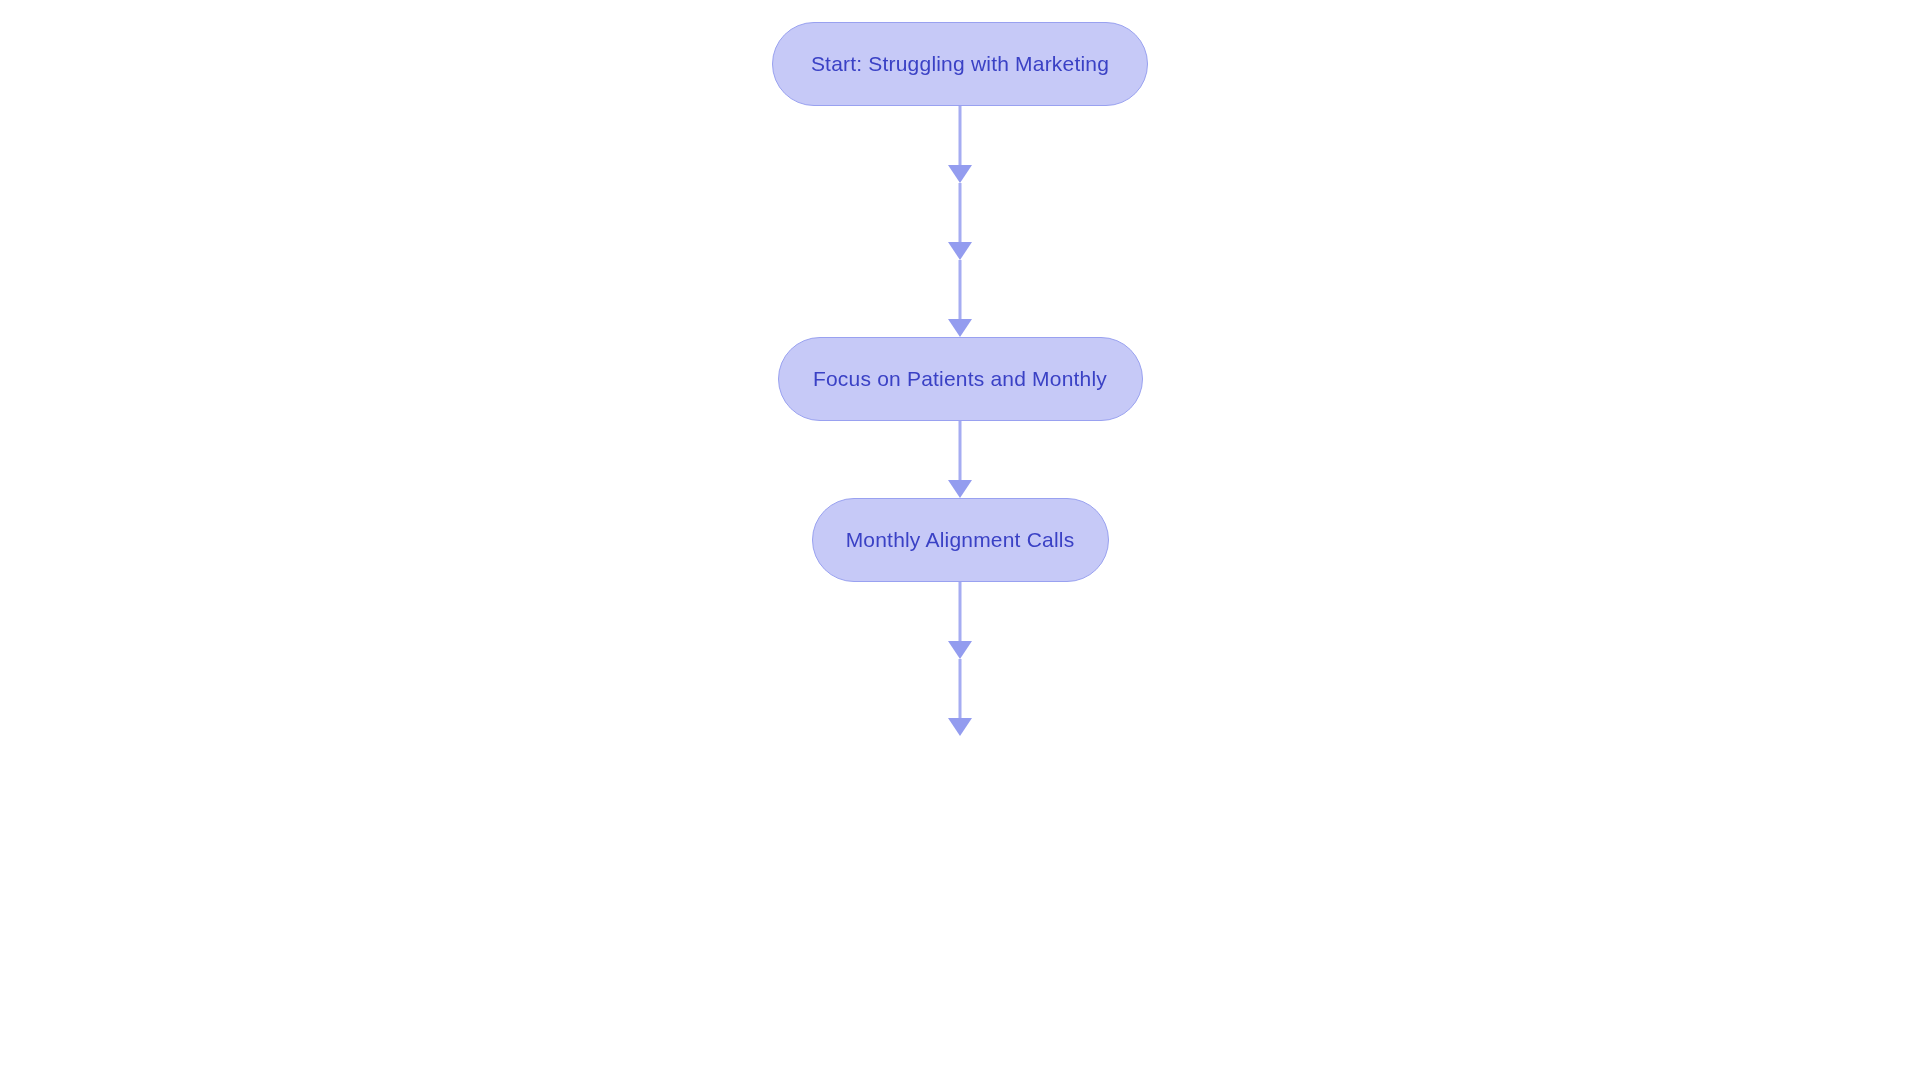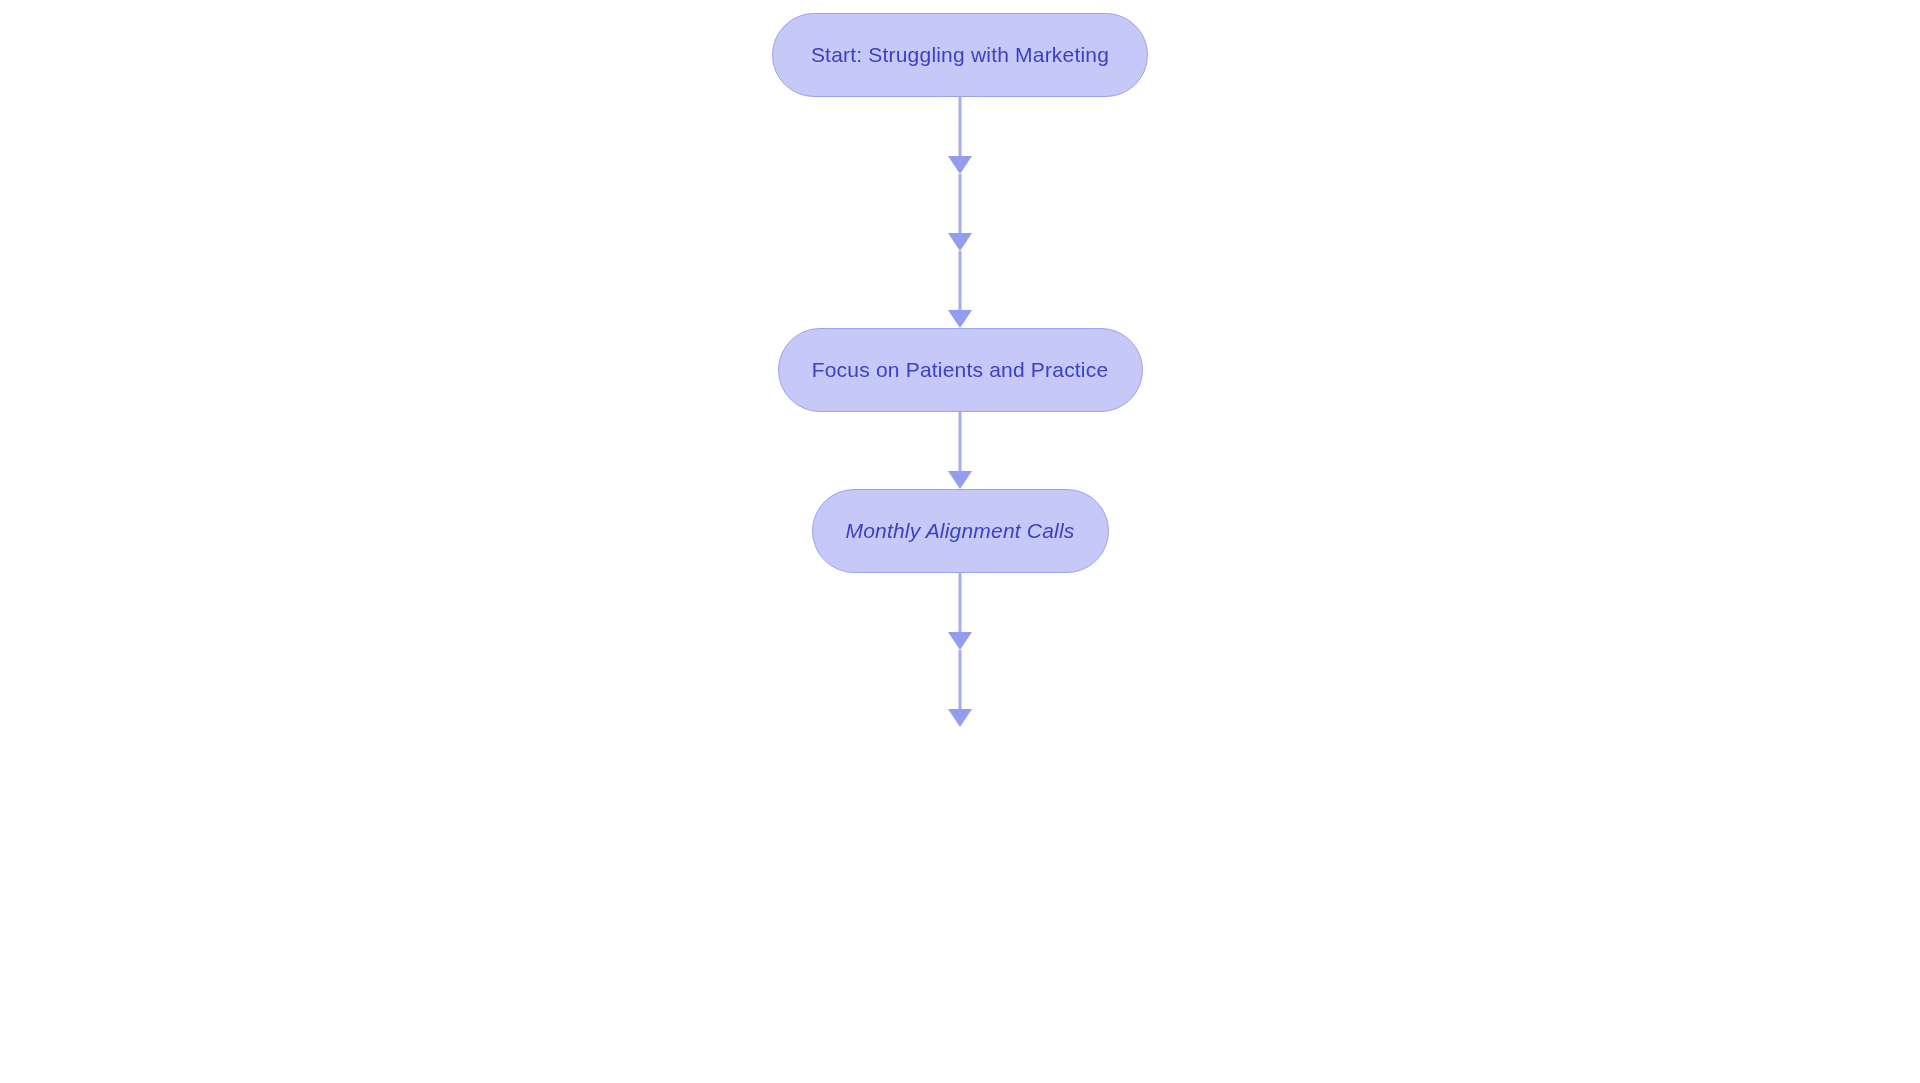--- a/index.html
+++ b/index.html
@@ -8,21 +8,21 @@
     background: #ffffff;
   }
   .canvas {
     position: relative;
     width: 1920px;
     height: 1083px;
     background: #ffffff;
     display: flex;
     flex-direction: column;
     align-items: center;
-    padding-top: 13px;
+    padding-top: 22px;
     box-sizing: border-box;
     font-family: "Liberation Sans", "DejaVu Sans", sans-serif;
     overflow: hidden;
   }
   .node {
     height: 84px;
     box-sizing: border-box;
     border-radius: 42px;
     background: var(--node-fill, #c6c9f7);
     border: 1.5px solid var(--node-border, #99a1f0);
@@ -80,28 +80,28 @@
     <div class="arrow-line"></div>
     <div class="arrow-head"></div>
   </div>
 
 
   <div class="arrow">
     <div class="arrow-line"></div>
     <div class="arrow-head"></div>
   </div>
 
-  <div class="node" style="width: 365px;">Focus on Patients and Practice</div>
+  <div class="node" style="width: 365px;">Focus on Patients and Monthly</div>
 
   <div class="arrow">
     <div class="arrow-line"></div>
     <div class="arrow-head"></div>
   </div>
 
-  <div class="node" style="width: 297px; font-style: italic;">Monthly Alignment Calls</div>
+  <div class="node" style="width: 297px;">Monthly Alignment Calls</div>
 
   <div class="arrow">
     <div class="arrow-line"></div>
     <div class="arrow-head"></div>
   </div>
 
 
   <div class="arrow">
     <div class="arrow-line"></div>
     <div class="arrow-head"></div>

